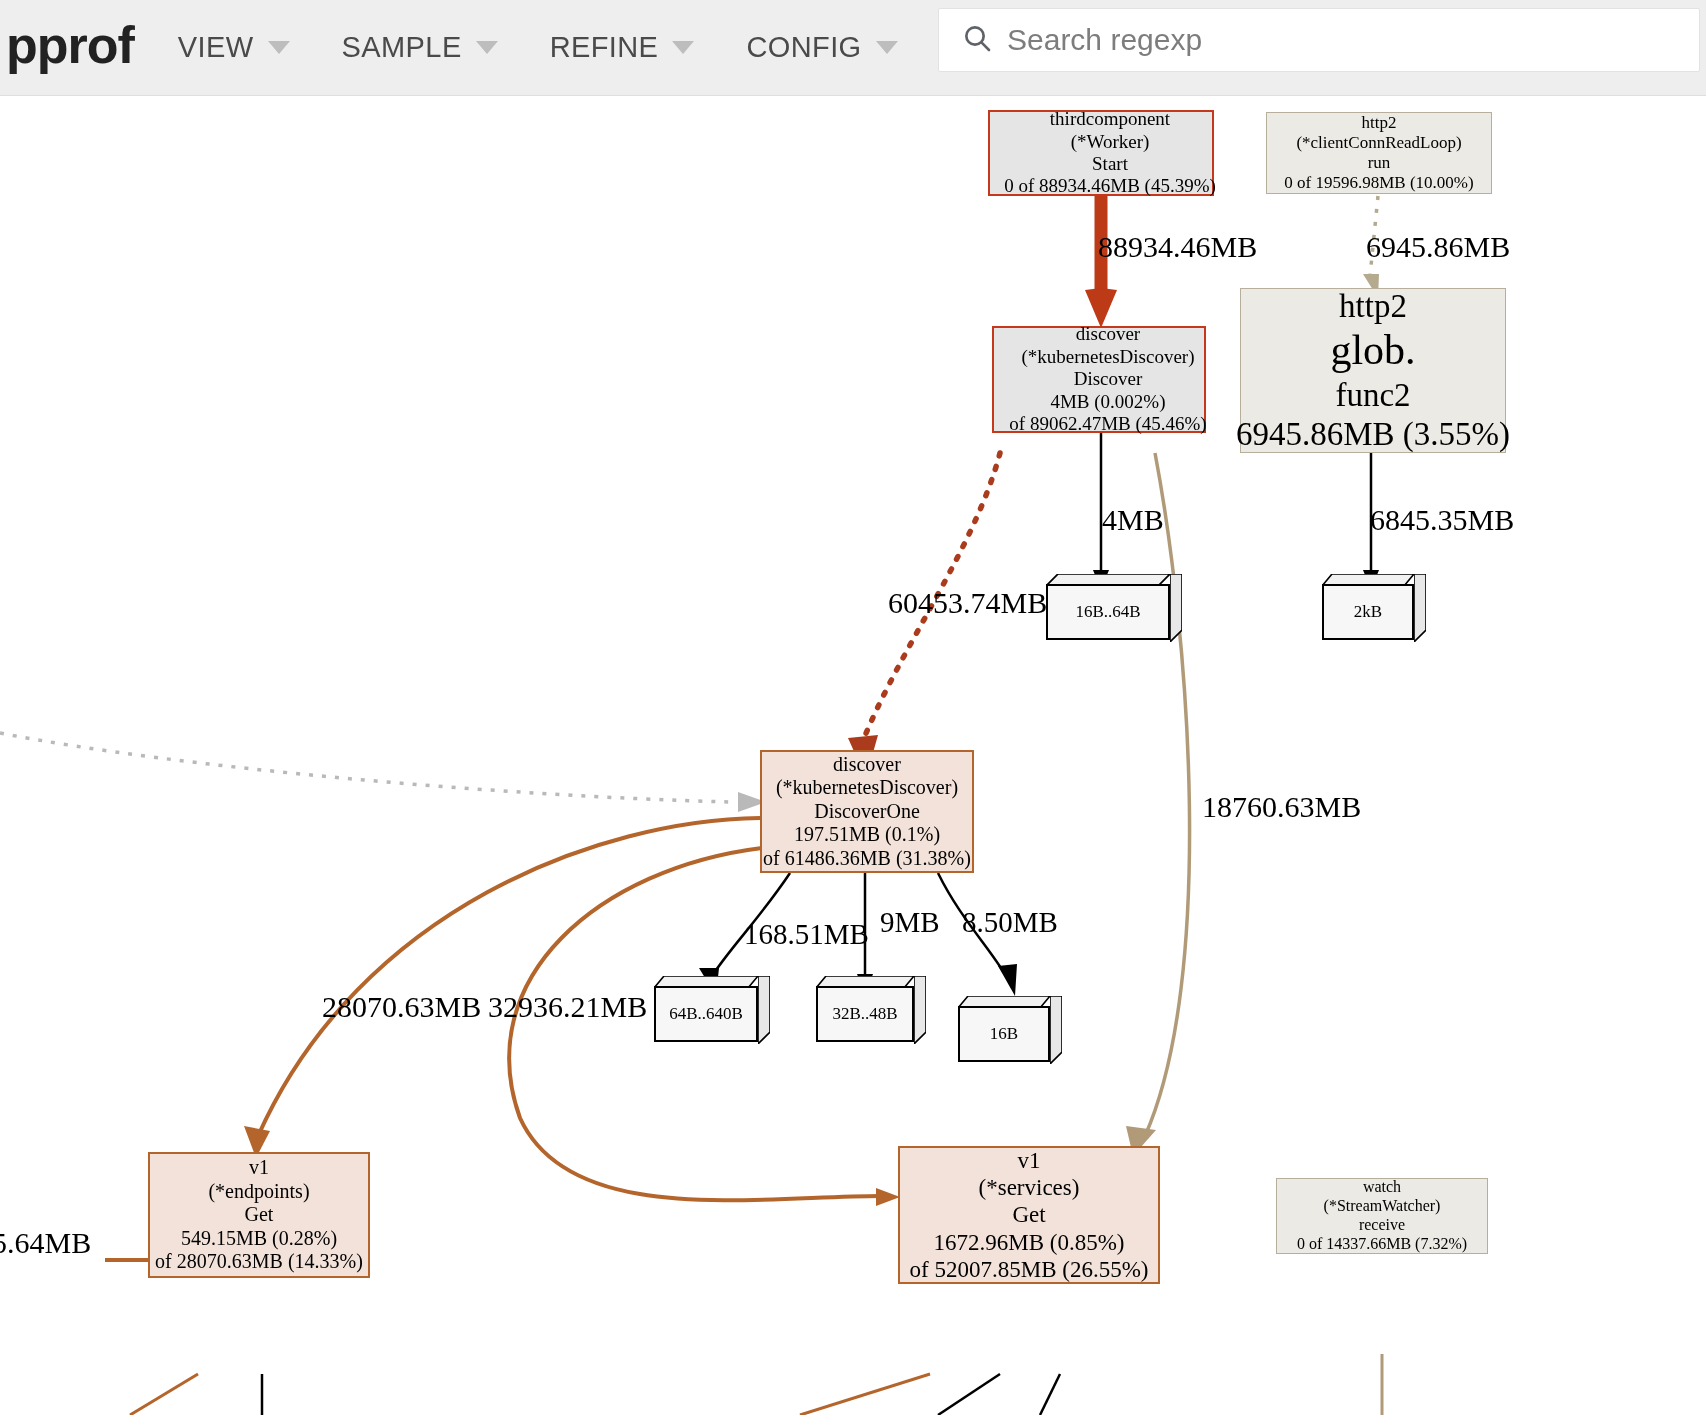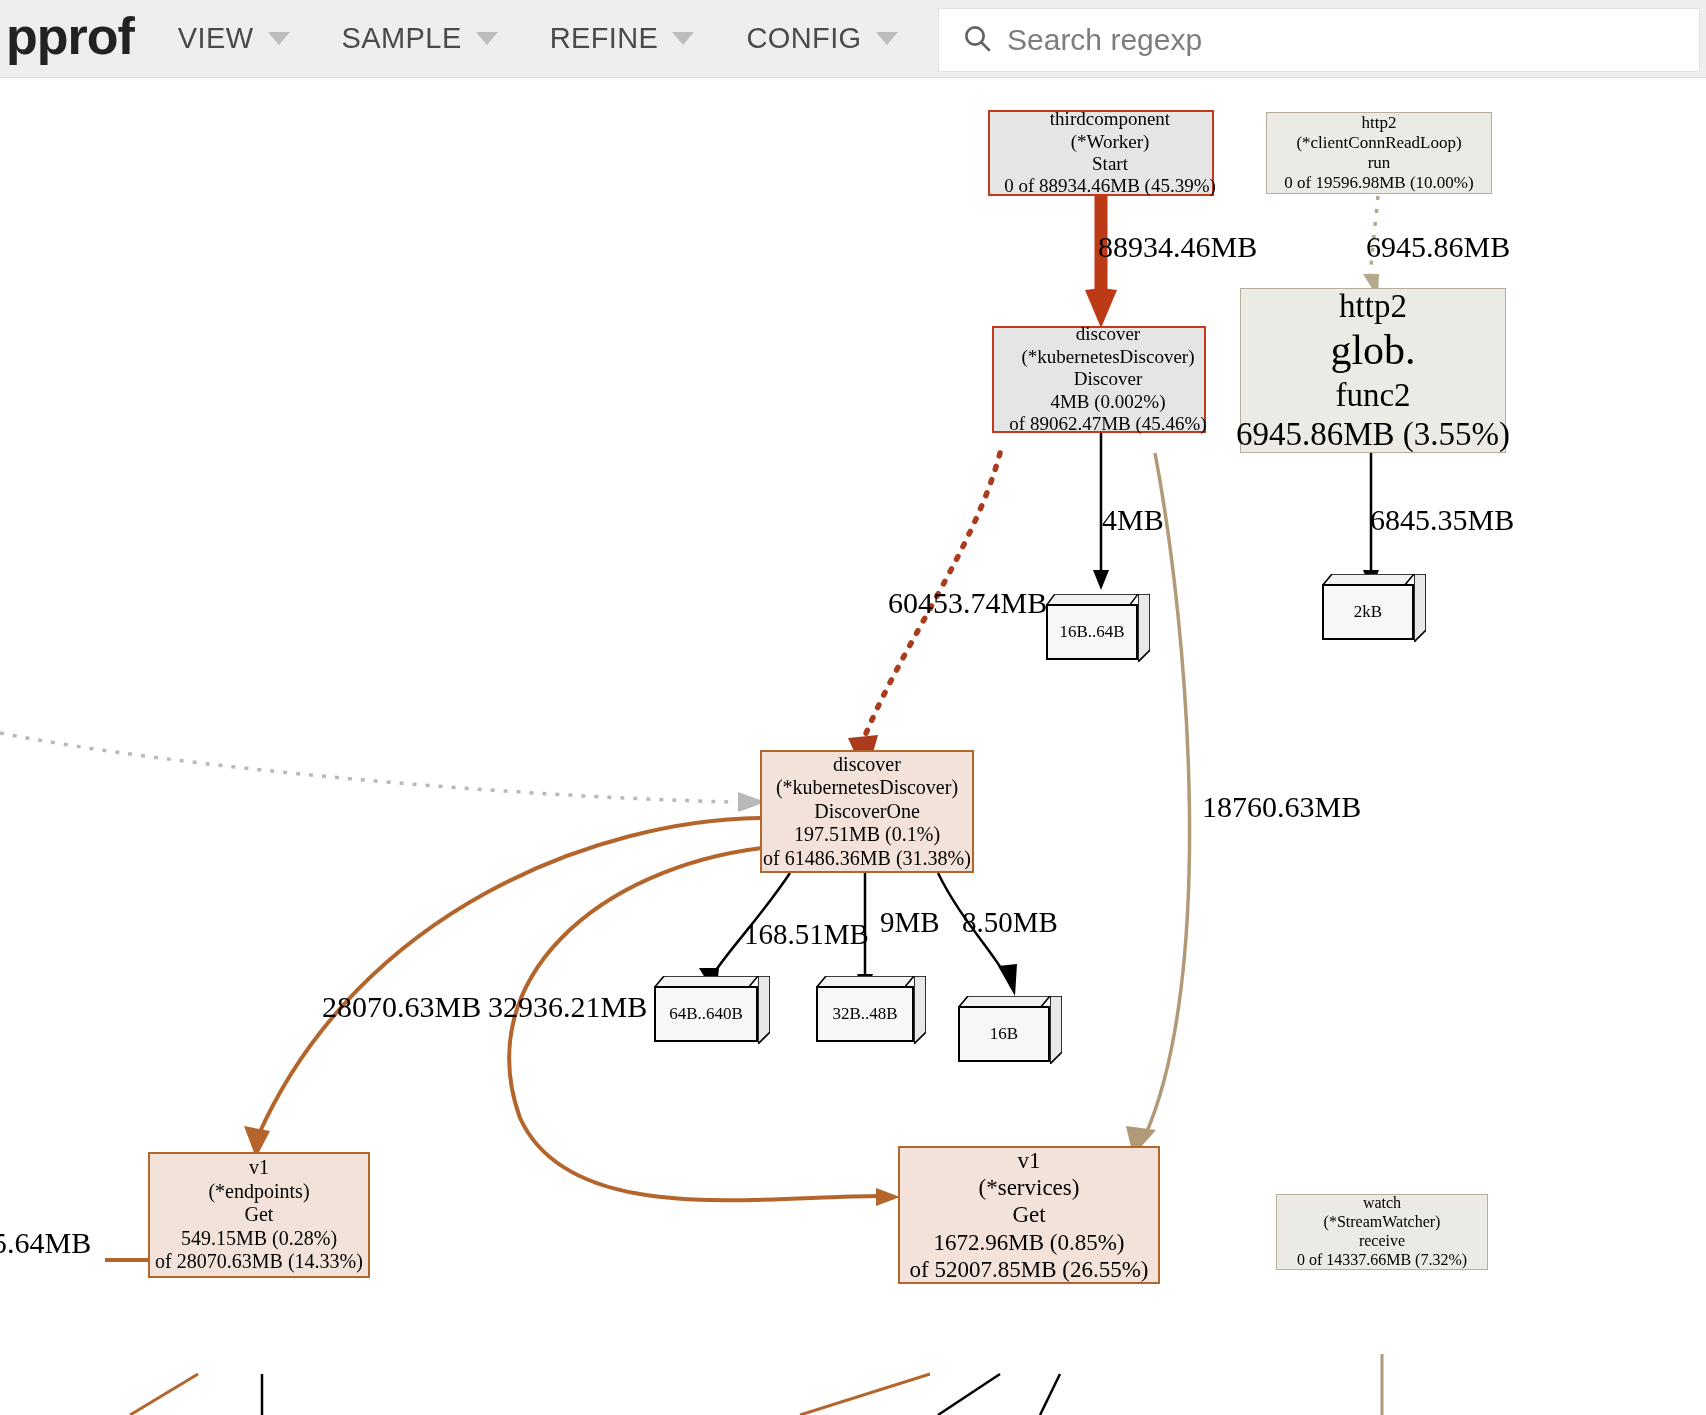--- a/index.html
+++ b/index.html
@@ -6,21 +6,21 @@
   body{
     width:1706px;height:1415px;
     background:#ffffff;
     font-family:"Liberation Serif", serif;
     overflow:hidden;
     position:relative;
   }
 
   
   #header{
-    position:absolute;left:0;top:0;width:1706px;height:78px;
+    position:absolute;left:0;top:0;width:1706px;height:96px;
     background:#eeeeee;
     border-bottom:1px solid #dedede;
     box-sizing:border-box;
     display:flex;align-items:center;
     font-family:"Liberation Sans", sans-serif;
     z-index:50;
   }
   #brand{
     font-family:"Liberation Sans", sans-serif;
     font-weight:bold;font-size:52px;color:#222;
@@ -245,28 +245,28 @@
   </div>
 
   <div class="node n-warm" style="left:898px;top:1068px;width:262px;height:138px;">
     <span class="ln" style="font-size:23px">v1</span>
     <span class="ln" style="font-size:23px">(*services)</span>
     <span class="ln" style="font-size:23px">Get</span>
     <span class="ln" style="font-size:23px">1672.96MB (0.85%)</span>
     <span class="ln" style="font-size:23px">of 52007.85MB (26.55%)</span>
   </div>
 
-  <div class="node n-gray" style="left:1276px;top:1100px;width:212px;height:76px;margin-top:16px;">
+  <div class="node n-gray" style="left:1276px;top:1100px;width:212px;height:76px;">
     <span class="ln" style="font-size:16px">watch</span>
     <span class="ln" style="font-size:16px">(*StreamWatcher)</span>
     <span class="ln" style="font-size:16px">receive</span>
     <span class="ln" style="font-size:16px">0 of 14337.66MB (7.32%)</span>
   </div>
 
-  <div class="leaf" style="left:1046px;top:516px;width:104px;height:68px;">
+  <div class="leaf" style="left:1046px;top:496px;width:136px;height:68px;">
     <svg class="top" viewBox="0 0 104 12" preserveAspectRatio="none">
       <polygon points="0,12 10,0 104,0 94,12" fill="#f2f2f2" stroke="#000" stroke-width="1.6"></polygon>
     </svg>
     <svg class="side" viewBox="0 0 12 68" preserveAspectRatio="none">
       <polygon points="0,0 12,0 12,56 0,68" fill="#e8e8e8" stroke="#000" stroke-width="1.6"></polygon>
     </svg>
     <div class="face">16B..64B</div>
   </div>
 
   <div class="leaf" style="left:1322px;top:496px;width:104px;height:68px;">

